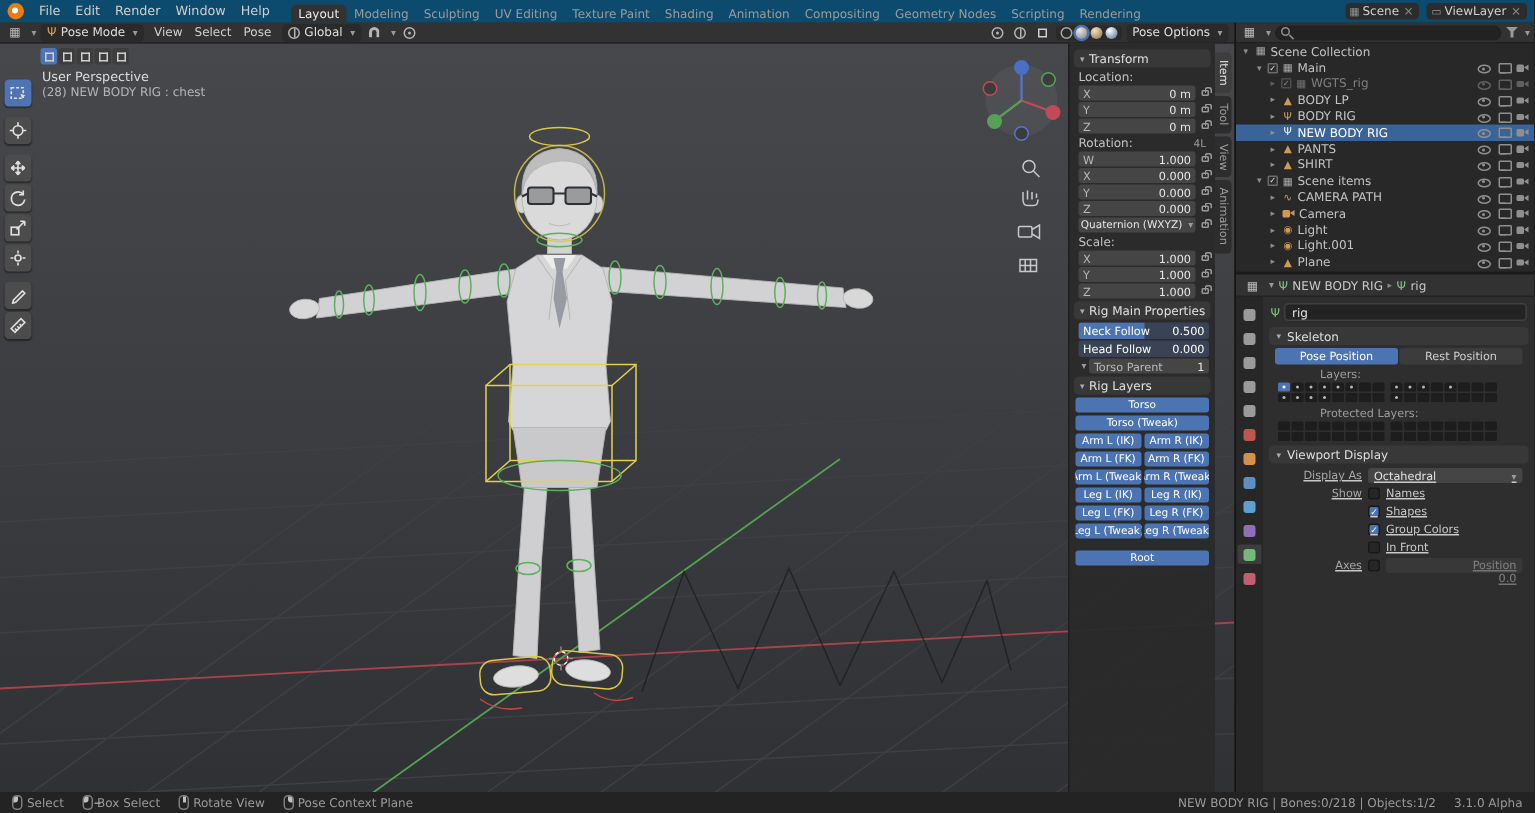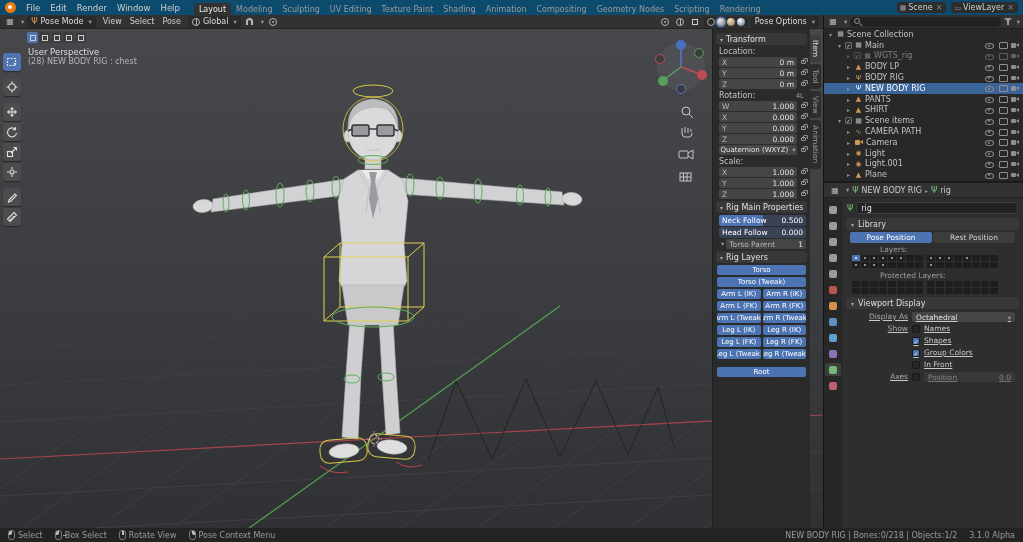--- a/index.html
+++ b/index.html
@@ -161,21 +161,21 @@
   .lgrid-row { display:flex; gap:4px; margin:1px 8px 3px 8px; }
   .lgrid { display:grid; grid-template-columns:repeat(8, 8px); grid-auto-rows:6px; gap:1px; }
   .cell { background:#1d1d1d; border-radius:1px; position:relative; }
   .cell.on { background:#4d74b2; }
   .cell.dot::after { content:''; position:absolute; left:3px; top:2px; width:2px; height:2px; border-radius:50%; background:#b8b8b8; }
   .cell.on.dot::after { background:#fff; }
   .prow { display:flex; align-items:center; height:11px; margin:1px 6px; gap:4px; white-space:nowrap;text-decoration:underline; }
   .plabel { width:58px; text-align:right; color:#a8a8a8; font-size:7.5px; flex:none; }
   .pdrop { flex:1; height:10px; background:#454545; border-radius:2px; display:flex; align-items:flex-end;
     justify-content:space-between; padding:0 4px; font-size:7.5px; color:#e3e3e3; }
-  .pdrop.dim { opacity:.45; }
+  .pdrop.dim { opacity:.45;flex-direction:column; }
   .cbx { width:8px; height:8px; background:#262626; border:1px solid #181818; border-radius:2px;
     font-size:6px; color:#fff; line-height:7px; text-align:center; flex:none; }
   .cbx.checked { background:#4d74b2; }
   .cbx-label { color:#c9c9c9; font-size:7.5px; }
 
   
   .hint { display:flex; align-items:center; gap:3px; white-space:nowrap; }
   .mouse { width:7px; height:10px; border:1px solid #7d7d7d; border-radius:3px; position:relative; display:inline-block; }
   .mouse.lmb::after, .mouse.lmb-drag::after { content:''; position:absolute; left:0; top:0; width:3px; height:4px; background:#c0c0c0; border-radius:2px 0 2px 0; }
   .mouse.mmb::after { content:''; position:absolute; left:2px; top:0; width:2px; height:4px; background:#c0c0c0; }
@@ -862,21 +862,21 @@
       <div class="pcontent">
         <div class="name-row">
           <span class="glyph-green">Ψ</span>
           <div class="name-field">
             <span>rig</span>
           </div>
         </div>
 
         <div class="phead2">
           <span class="parrow">▾</span>
-          <span>Library</span>
+          <span>Skeleton</span>
         </div>
         <div class="seg-row">
           <div class="seg-btn active">Pose Position</div>
           <div class="seg-btn">Rest Position</div>
         </div>
         <div class="small-label">Layers:</div>
         <div class="lgrid-row">
             <div class="lgrid">
               <span class="cell on dot"></span>
               <span class="cell dot"></span>
@@ -1010,20 +1010,20 @@
         <span class="hint">
           <span class="mouse lmb-drag"></span>
           <span>Box Select</span>
         </span>
         <span class="hint">
           <span class="mouse mmb"></span>
           <span>Rotate View</span>
         </span>
         <span class="hint">
           <span class="mouse rmb"></span>
-          <span>Pose Context Menu</span>
+          <span>Pose Context Plane</span>
         </span>
       </div>
     <div class="spacer"></div>
     <span class="stats">NEW BODY RIG | Bones:0/218 | Objects:1/2</span>
     <span class="stats">3.1.0 Alpha</span>
   </div>
 </div>
 
 </body></html>

